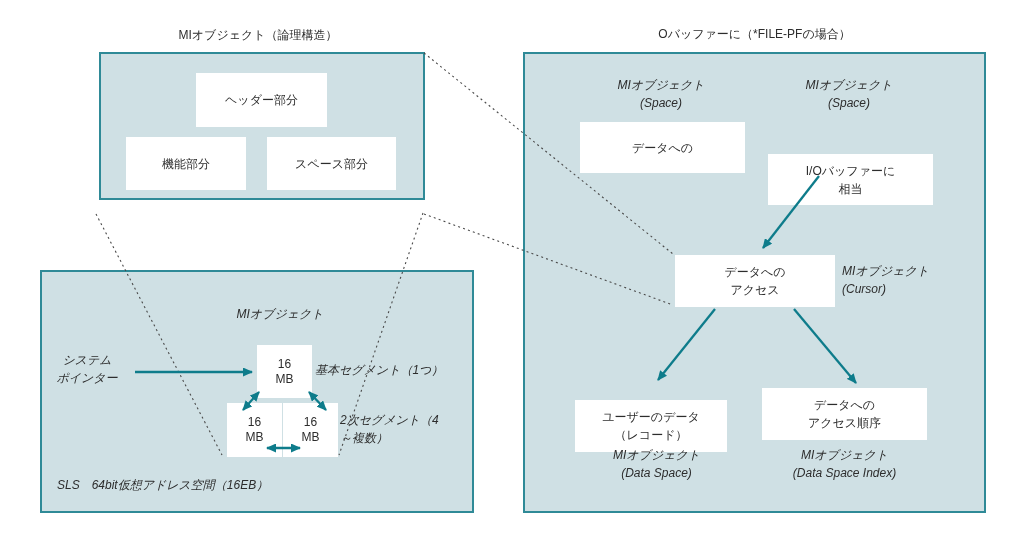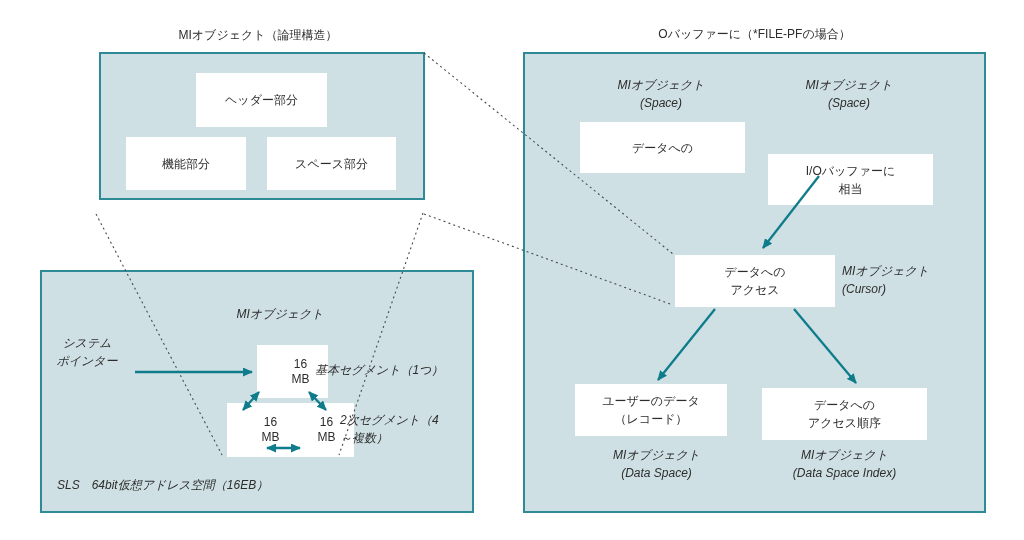--- a/index.html
+++ b/index.html
@@ -18,21 +18,21 @@
   }
   .panel{
     position:absolute;background:var(--panel-fill);
     border:2px solid var(--panel-border);box-sizing:border-box;z-index:1;
   }
   .panel-title{position:absolute;text-align:center;white-space:nowrap;z-index:2;}
   .wbox{
     position:absolute;background:var(--white-box);display:flex;flex-direction:column;
     align-items:center;justify-content:center;text-align:center;line-height:18px;z-index:2;
   }
-  .wbox.seg{line-height:15px;padding-left:16px;}
+  .wbox.seg{line-height:15px;}
   .lbl{position:absolute;line-height:18px;z-index:2;font-style:italic;}
   .lbl.center{text-align:center;}
   .lbl.left{text-align:left;white-space:nowrap;}
   #overlay{position:absolute;left:0;top:0;z-index:5;pointer-events:none;}
   .dash{stroke:var(--connector);stroke-width:1.1;stroke-dasharray:2 3.2;fill:none;}
   .tl{stroke:var(--accent);stroke-width:2.3;fill:none;}
 </style>
 </head>
 <body>
 
@@ -45,21 +45,21 @@
     <div class="wbox" style="left:25px;top:83px;width:120px;height:53px;">機能部分</div>
     <div class="wbox" style="left:166px;top:83px;width:129px;height:53px;">スペース部分</div>
   </div>
 
   <div class="panel" style="left:40px;top:270px;width:434px;height:243px;">
 
     <div class="lbl center" style="left:158px;top:33px;width:160px;">
       <div>MIオブジェクト</div>
     </div>
 
-    <div class="lbl center" style="left:5px;top:62px;width:80px;">
+    <div class="lbl center" style="left:5px;top:79px;width:80px;">
       <div>システム</div>
       <div>ポインター</div>
     </div>
 
     <div class="wbox seg" style="left:215px;top:73px;width:55px;height:53px;">
       <div>16</div>
       <div>MB</div>
     </div>
 
     <div class="lbl left" style="left:273px;top:89px;">基本セグメント（1つ）</div>
@@ -106,21 +106,21 @@
     <div class="wbox" style="left:150px;top:201px;width:160px;height:52px;">
       <div>データへの</div>
       <div>アクセス</div>
     </div>
 
     <div class="lbl left" style="left:317px;top:208px;">
       <div>MIオブジェクト</div>
       <div>(Cursor)</div>
     </div>
 
-    <div class="wbox" style="left:50px;top:330px;width:152px;height:52px;">
+    <div class="wbox" style="left:50px;top:346px;width:152px;height:52px;">
       <div>ユーザーのデータ</div>
       <div>（レコード）</div>
     </div>
 
     <div class="wbox" style="left:237px;top:334px;width:165px;height:52px;">
       <div>データへの</div>
       <div>アクセス順序</div>
     </div>
 
     <div class="lbl center" style="left:50px;top:392px;width:163px;">

